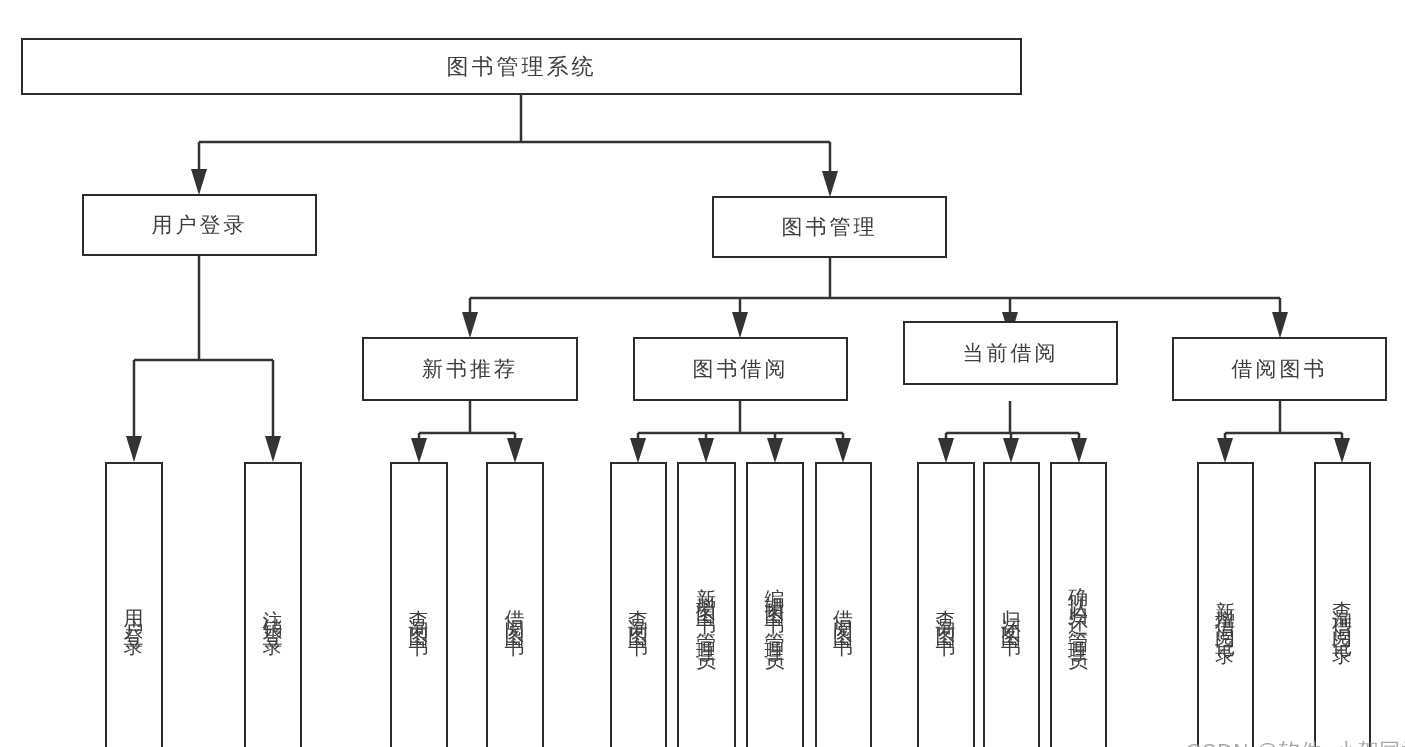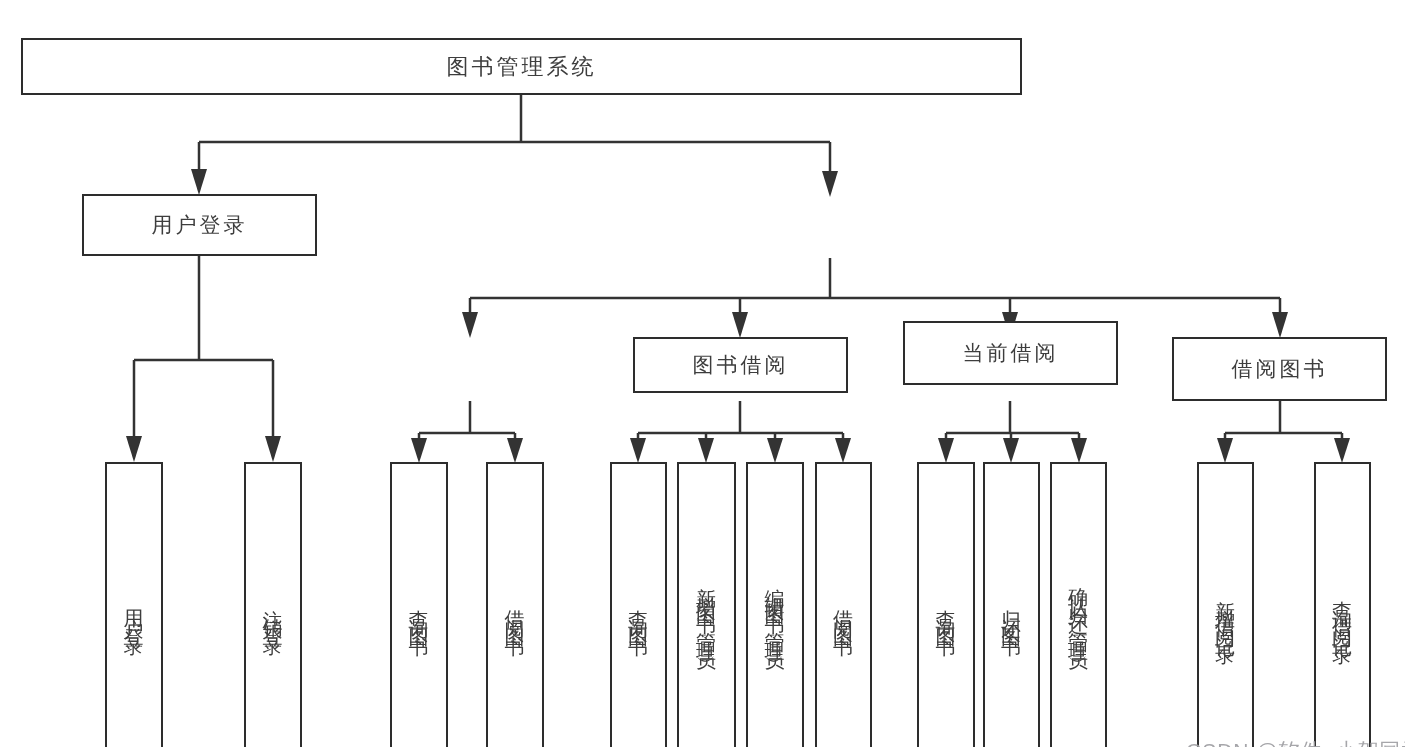--- a/index.html
+++ b/index.html
@@ -33,21 +33,21 @@
     font-size:20px;
     letter-spacing:9px;
     line-height:1;
     white-space:nowrap;
   }
   
   #b-root {left:21px; top:13px; width:1001px;height:57px;}
   #b-login{left:82px; top:169px;width:235px; height:62px;}
   #b-mgmt {left:712px;top:171px;width:235px; height:62px;}
   #b-s1{left:362px; top:312px;width:216px;height:64px;}
-  #b-s2{left:633px; top:312px;width:215px;height:56px;}
+  #b-s2{left:633px; top:312px;width:215px;height:64px;}
   #b-s3{left:903px; top:296px;width:215px;height:64px;}
   #b-s4{left:1172px;top:312px;width:215px;height:64px;}
   .leaf{top:437px;height:300px;}
   #b-g1c1{left:105px; width:58px;}
   #b-g1c2{left:244px; width:58px;}
   #b-g2c1{left:390px; width:58px;}
   #b-g2c2{left:486px; width:58px;}
   #b-g3c1{left:610px; width:57px;}
   #b-g3c2{left:677px; width:59px;}
   #b-g3c3{left:746px; width:58px;}
@@ -125,21 +125,27 @@
       <path class="ah" d="M1342,438 l-8,-25 h16 z"></path>
   </svg>
 
   <div class="node" id="b-root">
     <span class="root-label">图书管理系统</span>
   </div>
 
   <div class="node" id="b-login">
     <span class="h-label">用户登录</span>
   </div>
-
+  <div class="node" id="b-mgmt">
+    <span class="h-label">图书管理</span>
+  </div>
+
+  <div class="node" id="b-s1">
+    <span class="h-label">新书推荐</span>
+  </div>
   <div class="node" id="b-s2">
     <span class="h-label">图书借阅</span>
   </div>
   <div class="node" id="b-s3">
     <span class="h-label">当前借阅</span>
   </div>
   <div class="node" id="b-s4">
     <span class="h-label">借阅图书</span>
   </div>
 

